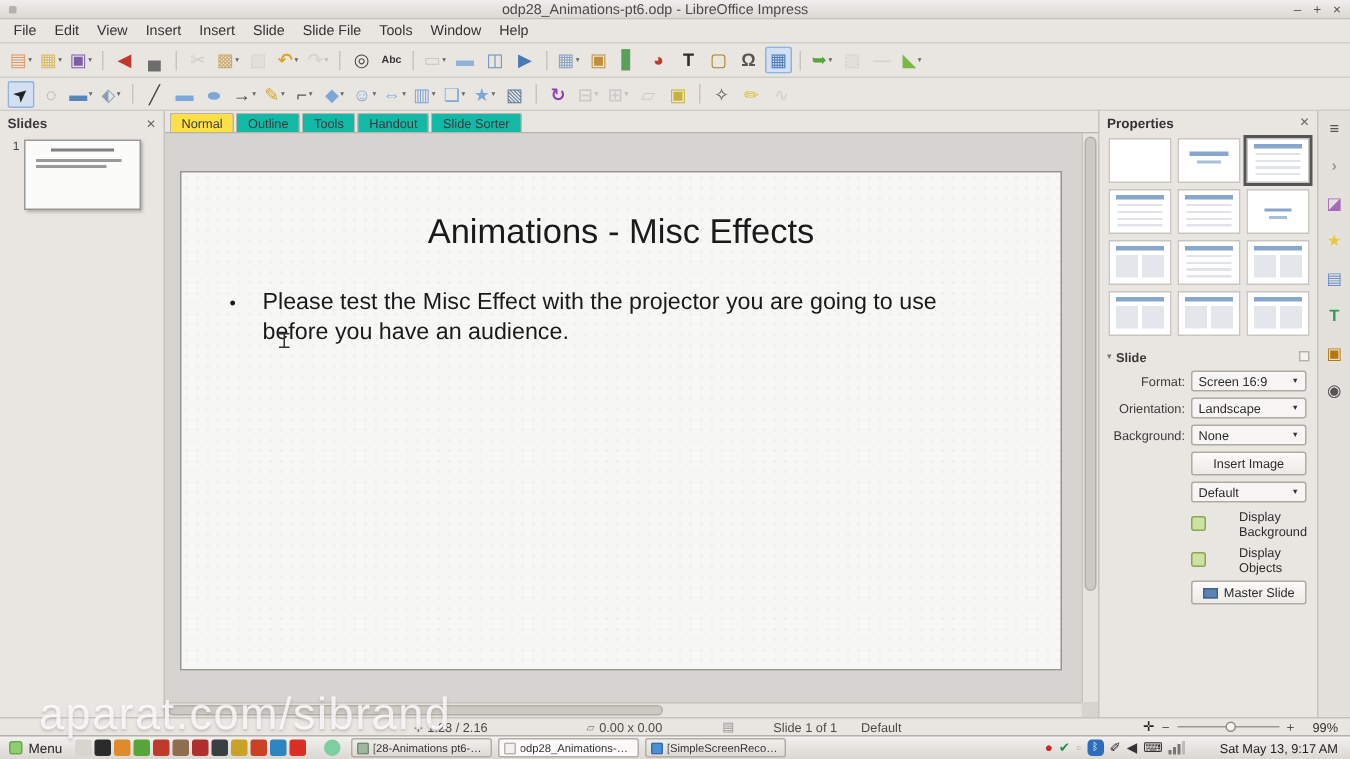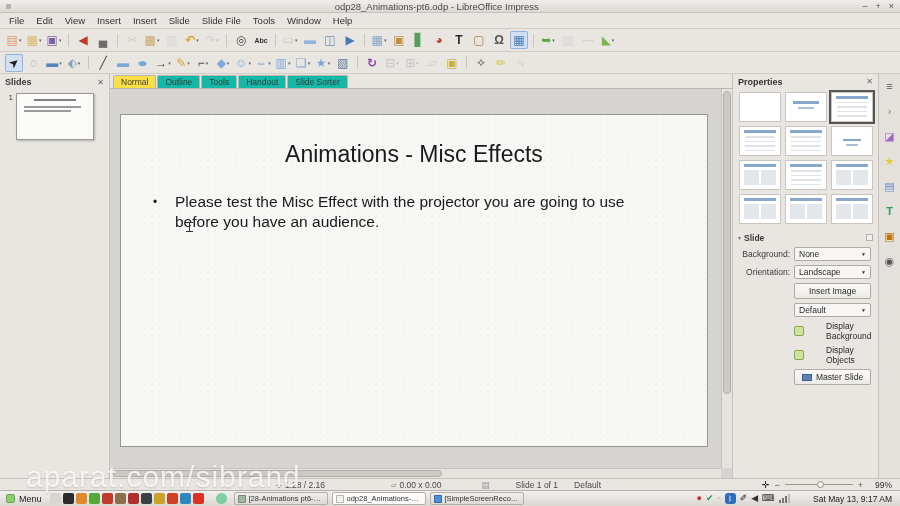--- a/index.html
+++ b/index.html
@@ -408,30 +408,37 @@
           <div class="lt p-title p-cols"></div>
           <div class="lt p-title p-cols"></div>
         </div>
       <div class="sec-head">
         <span class="tri">▾</span>
         <span>Slide</span>
         <span class="more"></span>
       </div>
       <div class="form">
         <div class="frow">
-          <span class="flabel">Background:</span>
+          <span class="flabel">Format:</span>
           <span class="dropdown">
-              <span>None</span>
+              <span>Screen 16:9</span>
               <span class="arr">▼</span>
             </span>
         </div>
         <div class="frow">
           <span class="flabel">Orientation:</span>
           <span class="dropdown">
               <span>Landscape</span>
+              <span class="arr">▼</span>
+            </span>
+        </div>
+        <div class="frow">
+          <span class="flabel">Background:</span>
+          <span class="dropdown">
+              <span>None</span>
               <span class="arr">▼</span>
             </span>
         </div>
         <div class="pbtn indent">
             <span>Insert Image</span>
           </div>
         <div class="dropdown indent" style="flex:none;display:flex">
             <span>Default</span>
             <span class="arr">▼</span>
           </div>

